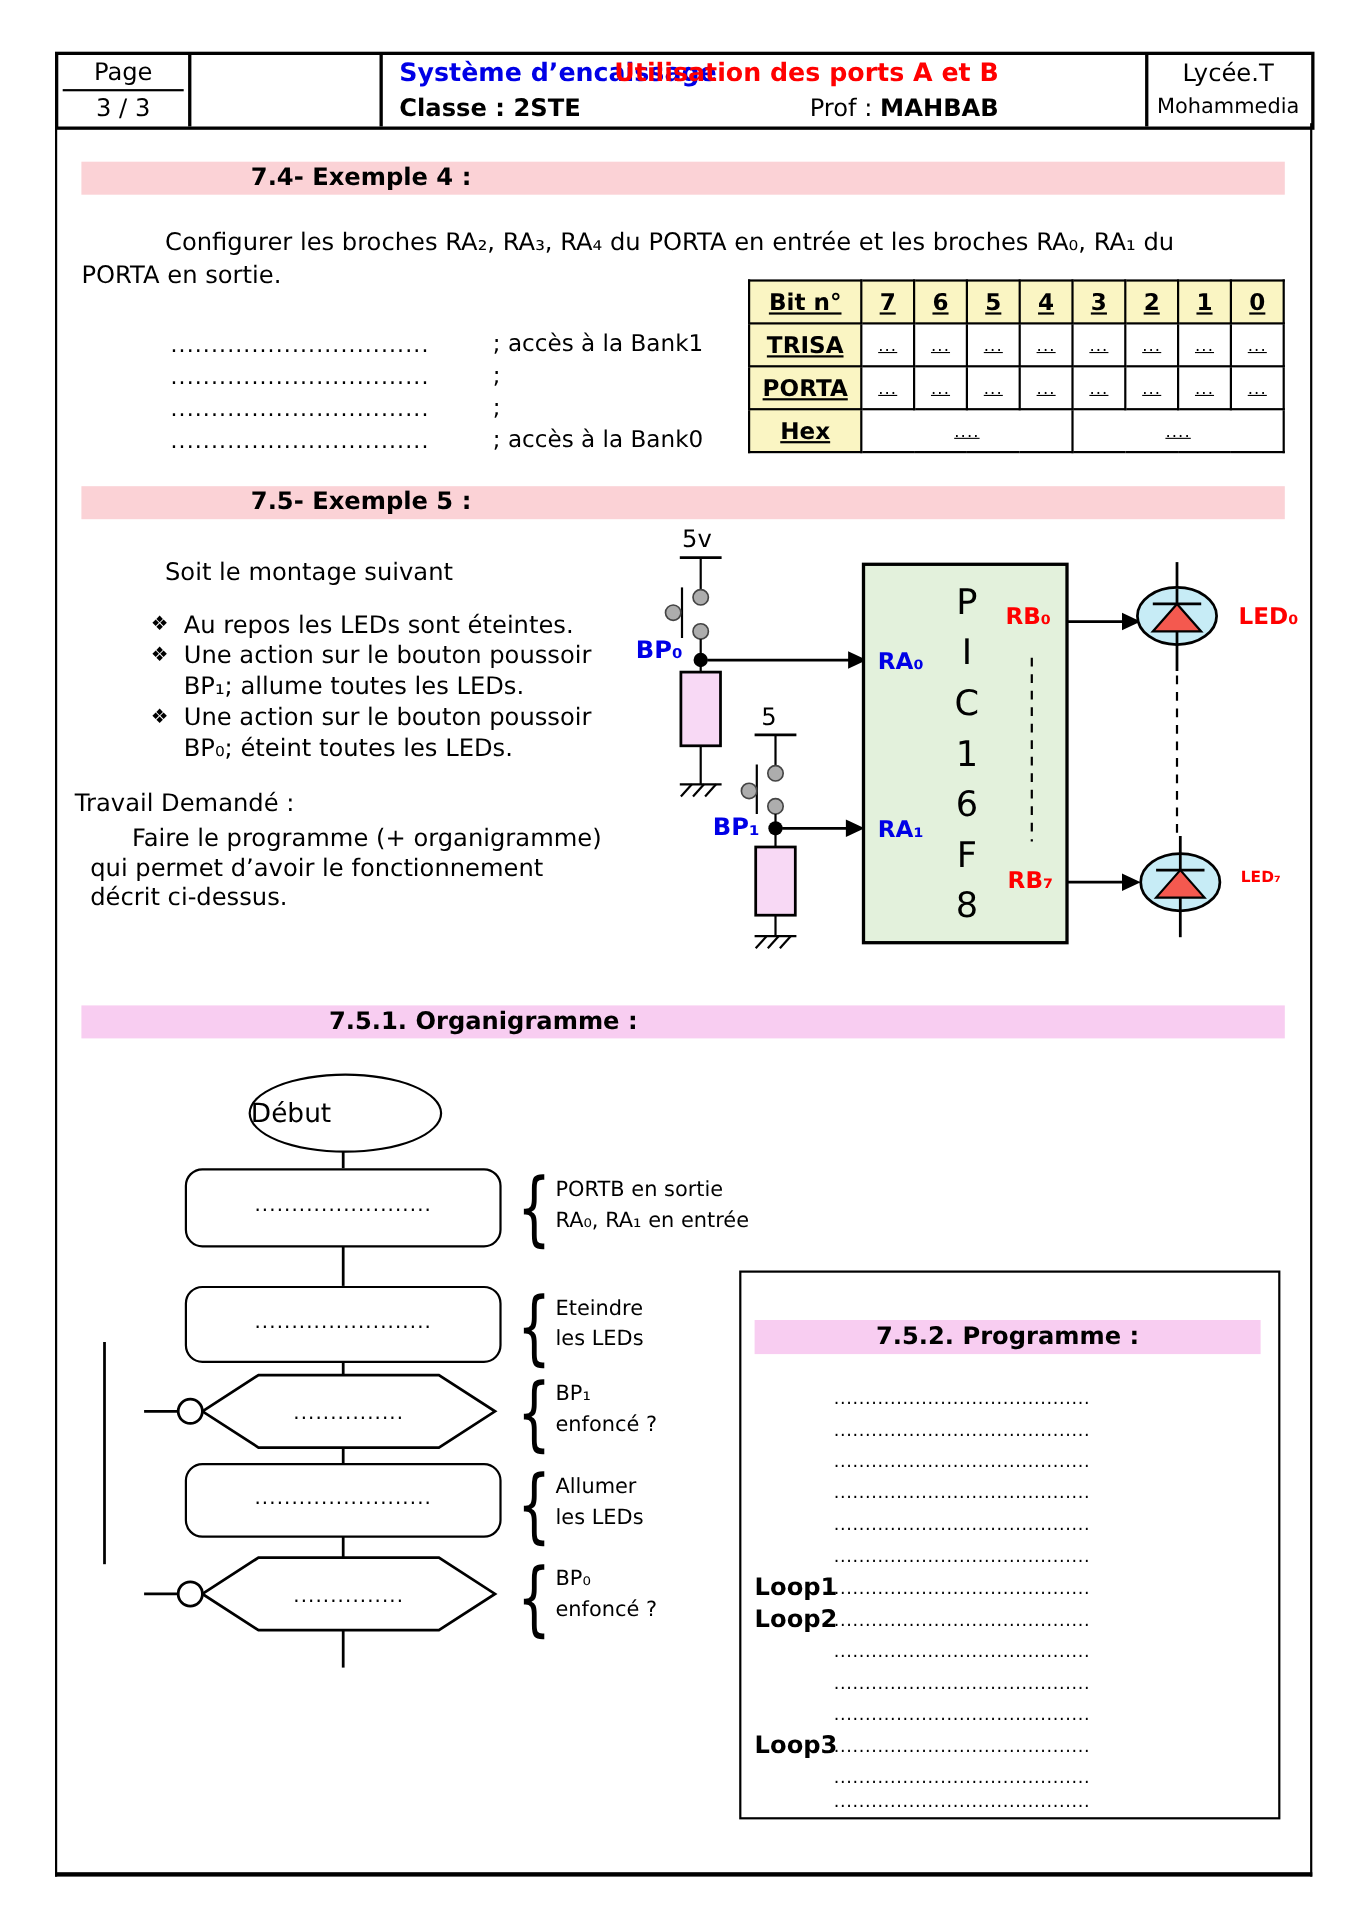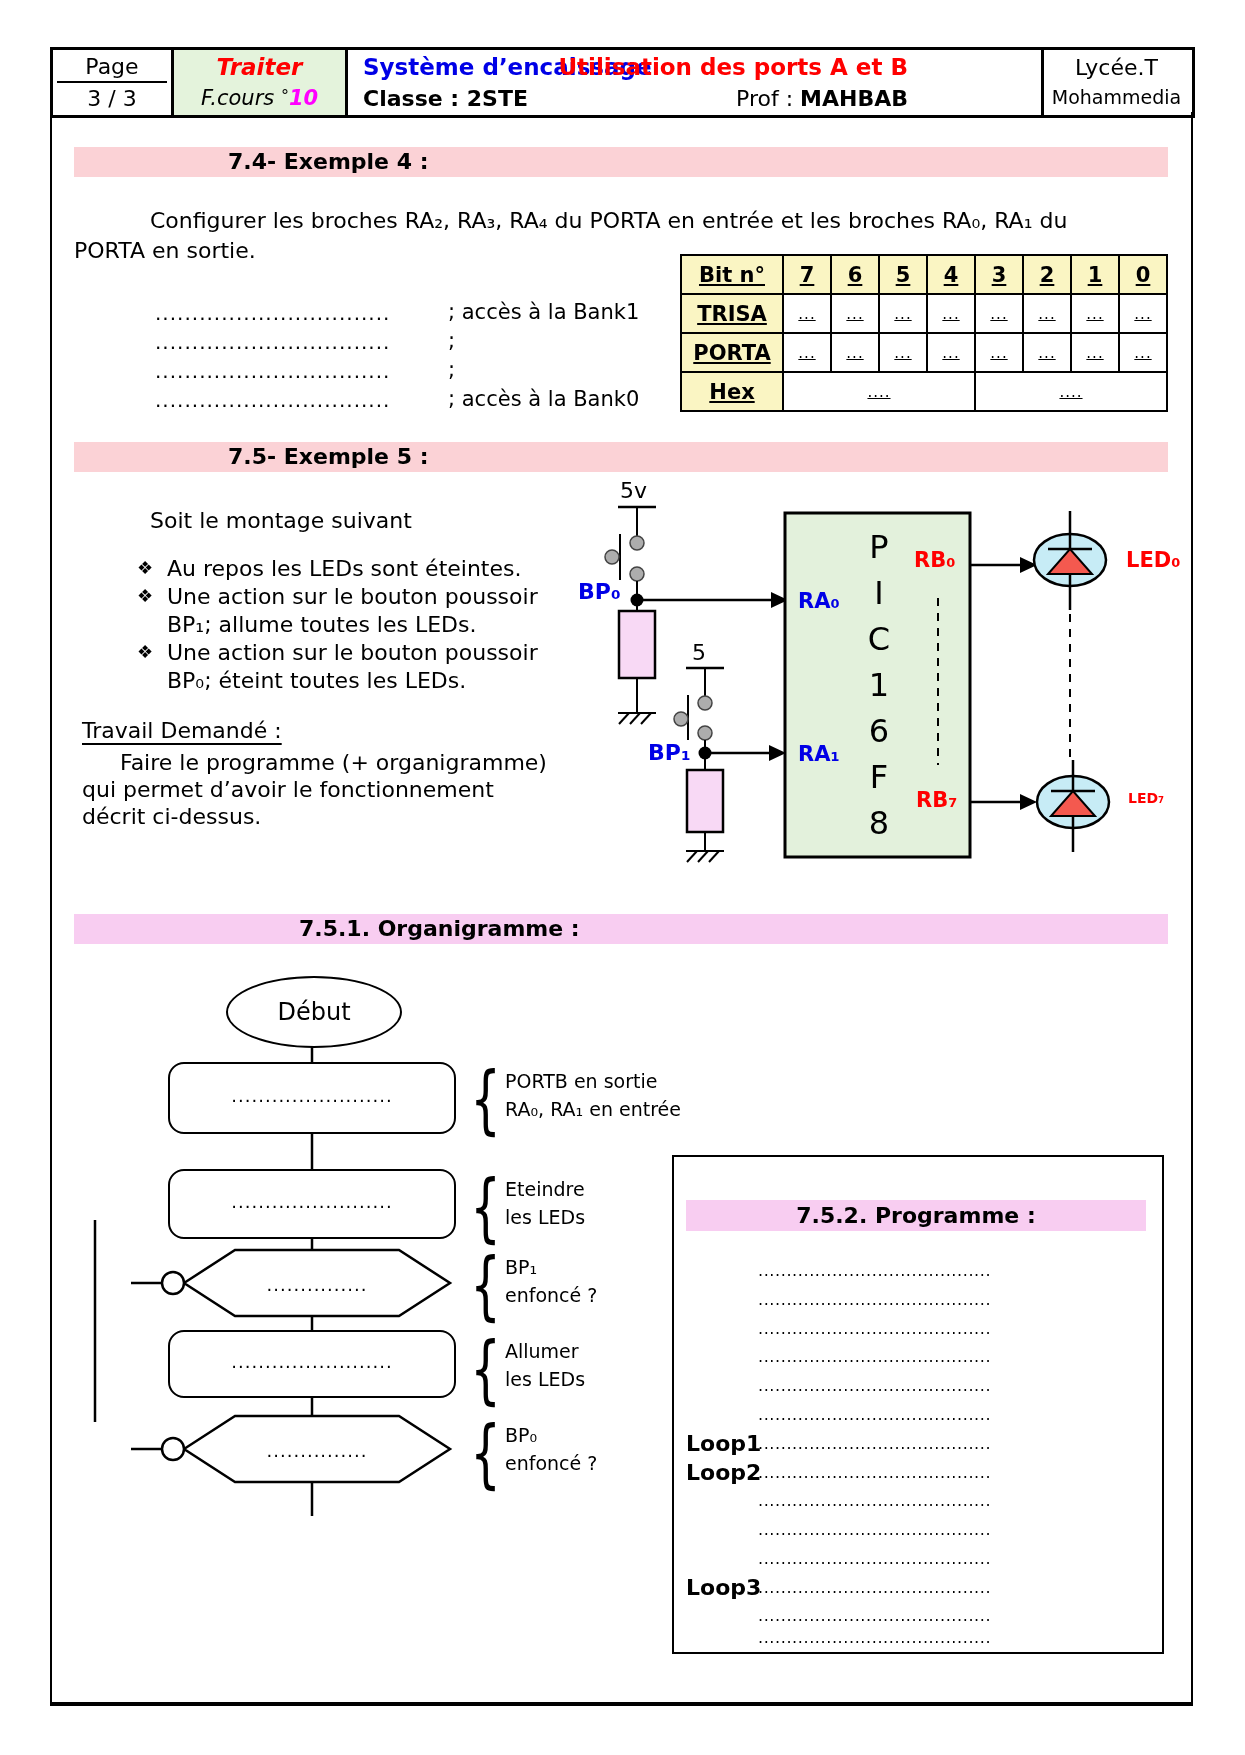--- a/index.html
+++ b/index.html
@@ -31,21 +31,21 @@
   table.bits td{background:#fff;font-size:15px;letter-spacing:1px;}
   table.bits .c0{width:100px;} table.bits .cb{width:46px;}
   
   #gfx{position:absolute;left:0;top:0;z-index:1;}
   .htx{z-index:2;}
   
   .fbox{position:absolute;left:168px;width:284px;border:2.5px solid #000;border-radius:16px;
         background:#fff;text-align:center;z-index:2;}
   .fbox span{font-size:18px;letter-spacing:1px;}
   .ellipse{position:absolute;border:2.5px solid #000;border-radius:50%;background:#fff;
-           text-align:center;z-index:2;}
+           z-index:2;}
   .hexdots{position:absolute;font-size:18px;letter-spacing:1px;z-index:2;}
   .brace{position:absolute;font-size:74px;font-weight:normal;transform:scaleX(.65);line-height:1;z-index:2;}
   .anno{position:absolute;left:505px;font-size:19px;line-height:1;white-space:nowrap;z-index:2;}
   
   #pbox{position:absolute;left:672px;top:1155px;width:488px;height:495px;border:2.8px solid #000;background:#fff;}
   #pband{position:absolute;left:686px;top:1200px;width:460px;height:31px;background:#F8CDF1;
          text-align:center;font-weight:bold;font-size:22px;line-height:31px;}
   .prow{position:absolute;height:22px;white-space:nowrap;}
   .prow .plabel{position:absolute;left:686px;top:0;font-weight:bold;font-size:22px;}
   .prow .pdots{position:absolute;left:758px;top:3px;font-size:16px;letter-spacing:.6px;}
@@ -165,27 +165,20 @@
   </svg>
 
   <div id="hdr">
     <div class="vline" style="left:118px"></div>
     <div class="vline" style="left:292px"></div>
     <div class="vline" style="left:988px"></div>
     <div class="hcell" style="left:0;width:118px">
       <div class="abs t1" style="left:0;top:4px;width:118px;text-align:center">Page</div>
       <div class="abs" style="left:4px;top:31px;width:110px;height:2px;background:#000"></div>
       <div class="abs t1" style="left:0;top:36px;width:118px;text-align:center">3 / 3</div>
-    </div>
-    <div class="hcell" style="left:120.5px;width:171.5px;background:#E4F3DC">
-      <div class="abs" style="left:0;top:4px;width:172px;text-align:center;color:#FF0000;
-           font-weight:bold;font-style:italic;font-size:23px">Traiter</div>
-      <div class="abs" style="left:0;top:36px;width:172px;text-align:center;font-style:italic;font-size:21px">
-        <span>F.cours</span><span> </span><span style="font-size:16px;vertical-align:4px">°</span><span style="color:#FF00FF;font-weight:bold">10</span>
-      </div>
     </div>
     <div class="hcell" style="left:292px;width:577px">
       <div class="abs" style="left:18px;top:4px;color:#0000E6;font-weight:bold;font-size:23px">Système d’encaissage</div>
       <div class="abs" style="left:18px;top:36px;font-weight:bold;font-size:22px">Classe : 2STE</div>
       <div class="abs" style="right:14px;top:4px;color:#FF0000;font-weight:bold;font-size:23px">Utilisation des ports A et B</div>
       <div class="abs" style="right:14px;top:36px;font-size:22px">
         <span>Prof : </span><span style="font-weight:bold">MAHBAB</span>
       </div>
     </div>
     <div class="hcell" style="left:988px;width:151px">
@@ -269,21 +262,21 @@
 
   <div class="abs htx" style="left:137px;top:558px;font-size:18px">❖</div>
   <div class="abs body-t htx" style="left:167px;top:556px">Au repos les LEDs sont éteintes.</div>
   <div class="abs htx" style="left:137px;top:586px;font-size:18px">❖</div>
   <div class="abs body-t htx" style="left:167px;top:584px">Une action sur le bouton poussoir</div>
   <div class="abs body-t htx" style="left:167px;top:612px">BP₁; allume toutes les LEDs.</div>
   <div class="abs htx" style="left:137px;top:642px;font-size:18px">❖</div>
   <div class="abs body-t htx" style="left:167px;top:640px">Une action sur le bouton poussoir</div>
   <div class="abs body-t htx" style="left:167px;top:668px">BP₀; éteint toutes les LEDs.</div>
 
-  <div class="abs body-t htx" style="left:82px;top:718px;text-decoration:underline;text-underline-offset:5px">Travail Demandé :</div>
+  <div class="abs body-t htx" style="left:68px;top:718px;text-underline-offset:5px">Travail Demandé :</div>
   <div class="abs body-t htx" style="left:120px;top:750px">Faire le programme (+ organigramme)</div>
   <div class="abs body-t htx" style="left:82px;top:777px">qui permet d’avoir le fonctionnement</div>
   <div class="abs body-t htx" style="left:82px;top:804px">décrit ci-dessus.</div>
 
   <div class="abs htx" style="left:620px;top:478px;font-size:22px">5v</div>
   <div class="abs htx" style="left:692px;top:640px;font-size:22px">5</div>
   <div class="abs blue htx" style="left:578px;top:579px;font-size:22px">BP₀</div>
   <div class="abs blue htx" style="left:648px;top:740px;font-size:22px">BP₁</div>
   <div class="abs blue htx" style="left:798px;top:589px;font-size:21px">RA₀</div>
   <div class="abs blue htx" style="left:798px;top:742px;font-size:21px">RA₁</div>

